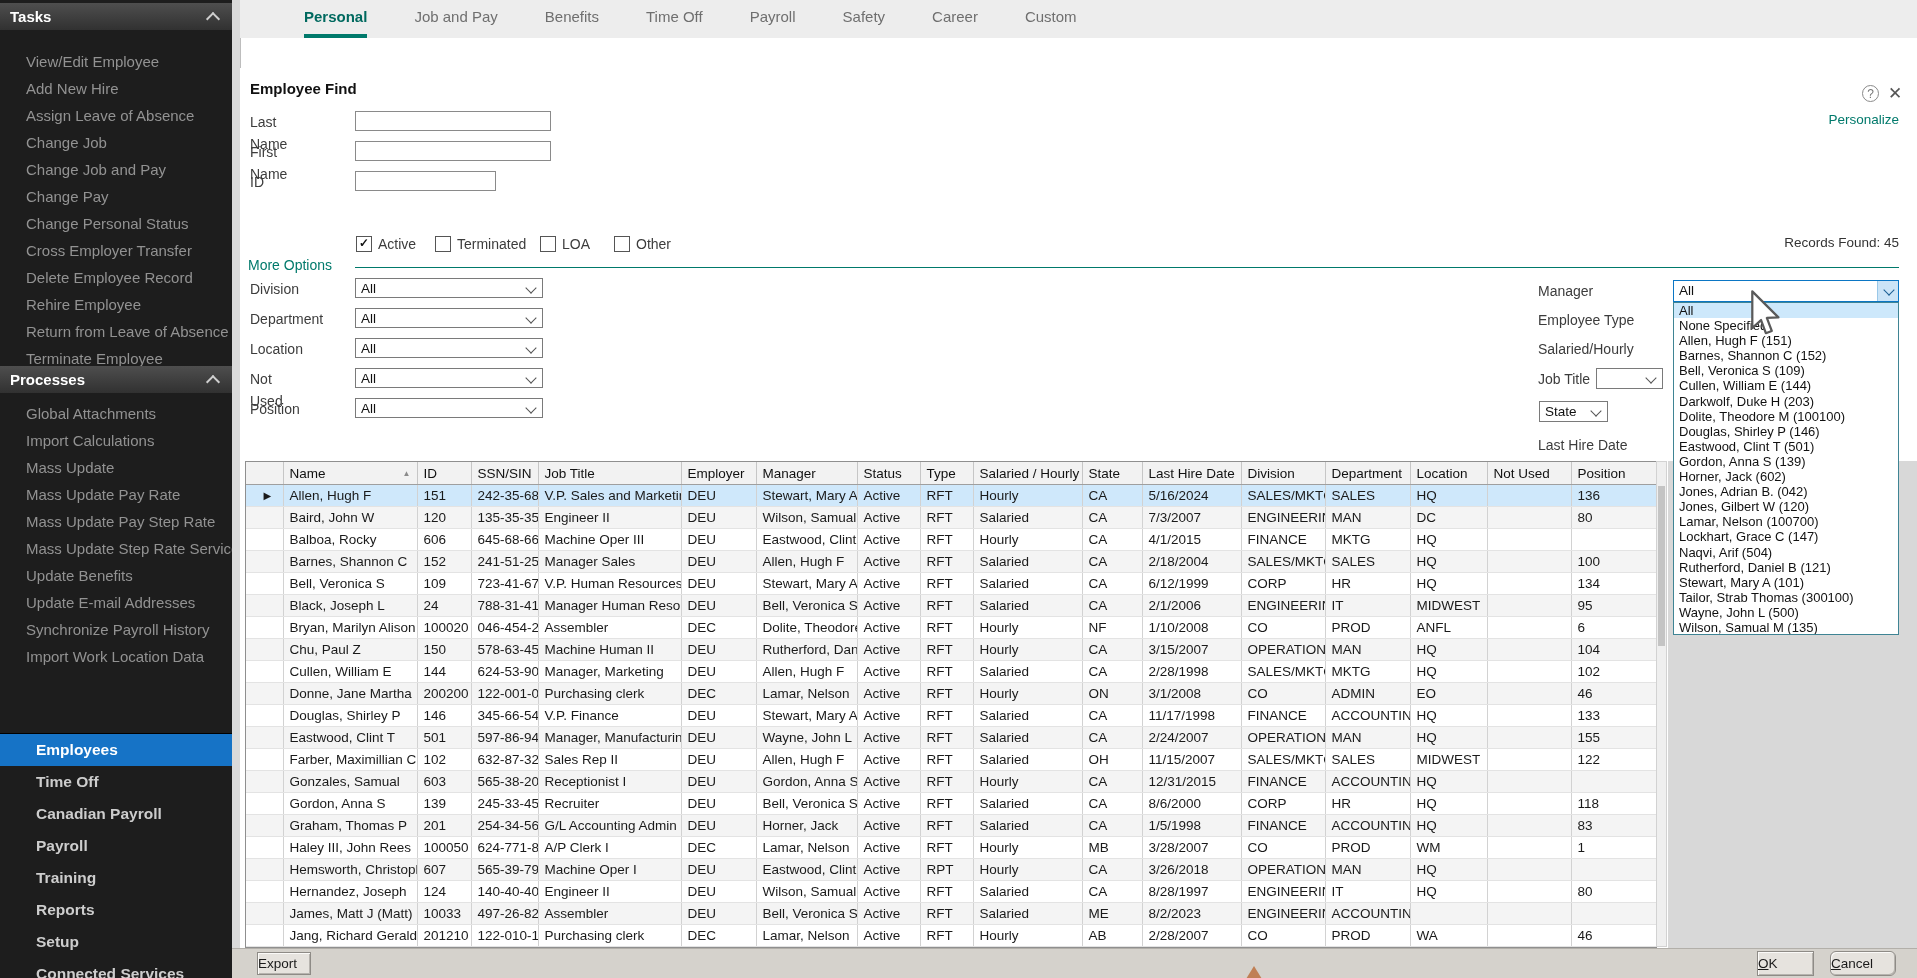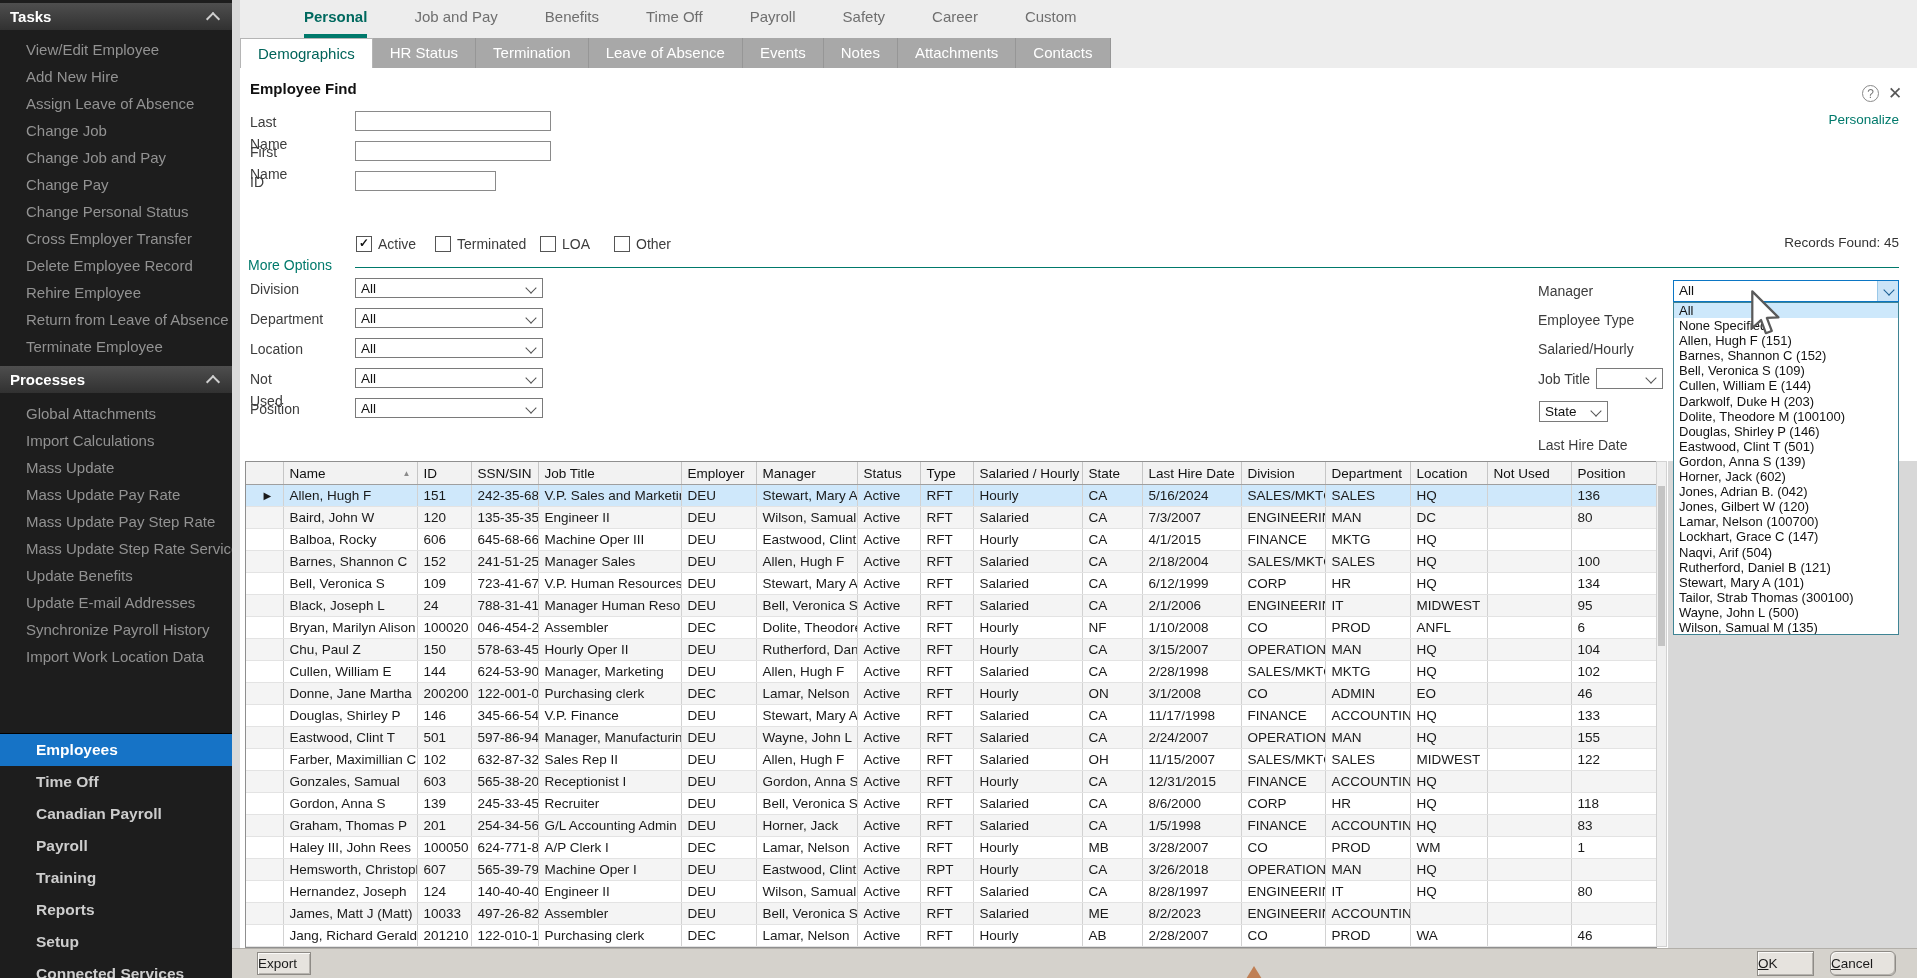--- a/index.html
+++ b/index.html
@@ -104,21 +104,21 @@
 </head>
 <body>
 
 <div class="app">
 
   <div class="abs sidebar">
     <div class="side-header" style="top:3px;">
       <span>Tasks</span>
       <span class="chev-up"></span>
     </div>
-    <div class="abs" id="tasks-items" style="left:0;top:36px;width:232px;">
+    <div class="abs" id="tasks-items" style="left:0;top:48px;width:232px;">
         <div class="side-item">View/Edit Employee</div>
         <div class="side-item">Add New Hire</div>
         <div class="side-item">Assign Leave of Absence</div>
         <div class="side-item">Change Job</div>
         <div class="side-item">Change Job and Pay</div>
         <div class="side-item">Change Pay</div>
         <div class="side-item">Change Personal Status</div>
         <div class="side-item">Cross Employer Transfer</div>
         <div class="side-item">Delete Employee Record</div>
         <div class="side-item">Rehire Employee</div>
@@ -157,32 +157,20 @@
   <div class="abs topbar">
     <div class="tabs" id="tabs-primary">
         <div class="tab active">Personal</div>
         <div class="tab">Job and Pay</div>
         <div class="tab">Benefits</div>
         <div class="tab">Time Off</div>
         <div class="tab">Payroll</div>
         <div class="tab">Safety</div>
         <div class="tab">Career</div>
         <div class="tab">Custom</div>
-      </div>
-  </div>
-  <div class="abs subbar">
-    <div class="subtabs" id="tabs-secondary">
-        <div class="subtab active">Demographics</div>
-        <div class="subtab">HR Status</div>
-        <div class="subtab">Termination</div>
-        <div class="subtab">Leave of Absence</div>
-        <div class="subtab">Events</div>
-        <div class="subtab">Notes</div>
-        <div class="subtab">Attachments</div>
-        <div class="subtab">Contacts</div>
       </div>
   </div>
   <div class="abs panel"></div>
   <div class="abs right-gray"></div>
 
   <div class="abs page-title">Employee Find</div>
   <div class="abs icon-help">?</div>
   <div class="abs icon-close">✕</div>
   <div class="abs personalize">Personalize</div>
 
@@ -482,21 +470,21 @@
             <td>PROD</td>
             <td>ANFL</td>
             <td></td>
             <td>6</td>
           </tr>
           <tr>
             <td class="selcell"></td>
             <td>Chu, Paul Z</td>
             <td>150</td>
             <td>578-63-4539</td>
-            <td>Hourly Oper II</td>
+            <td>Machine Human II</td>
             <td>DEU</td>
             <td>Rutherford, Daniel B</td>
             <td>Active</td>
             <td>RFT</td>
             <td>Hourly</td>
             <td>CA</td>
             <td>3/15/2007</td>
             <td>OPERATIONS</td>
             <td>MAN</td>
             <td>HQ</td>

